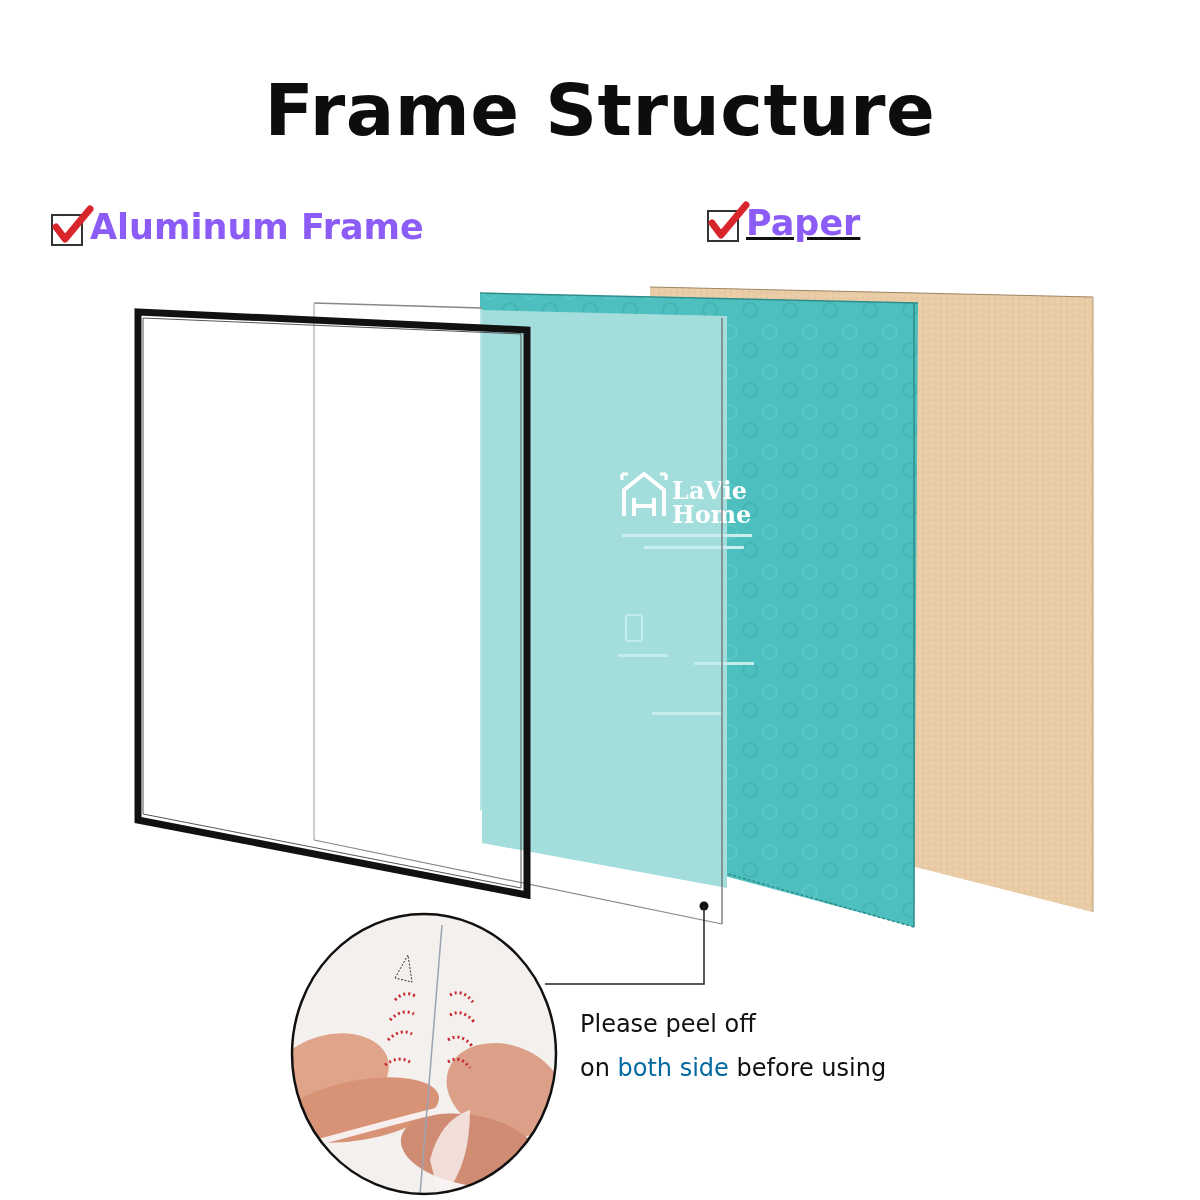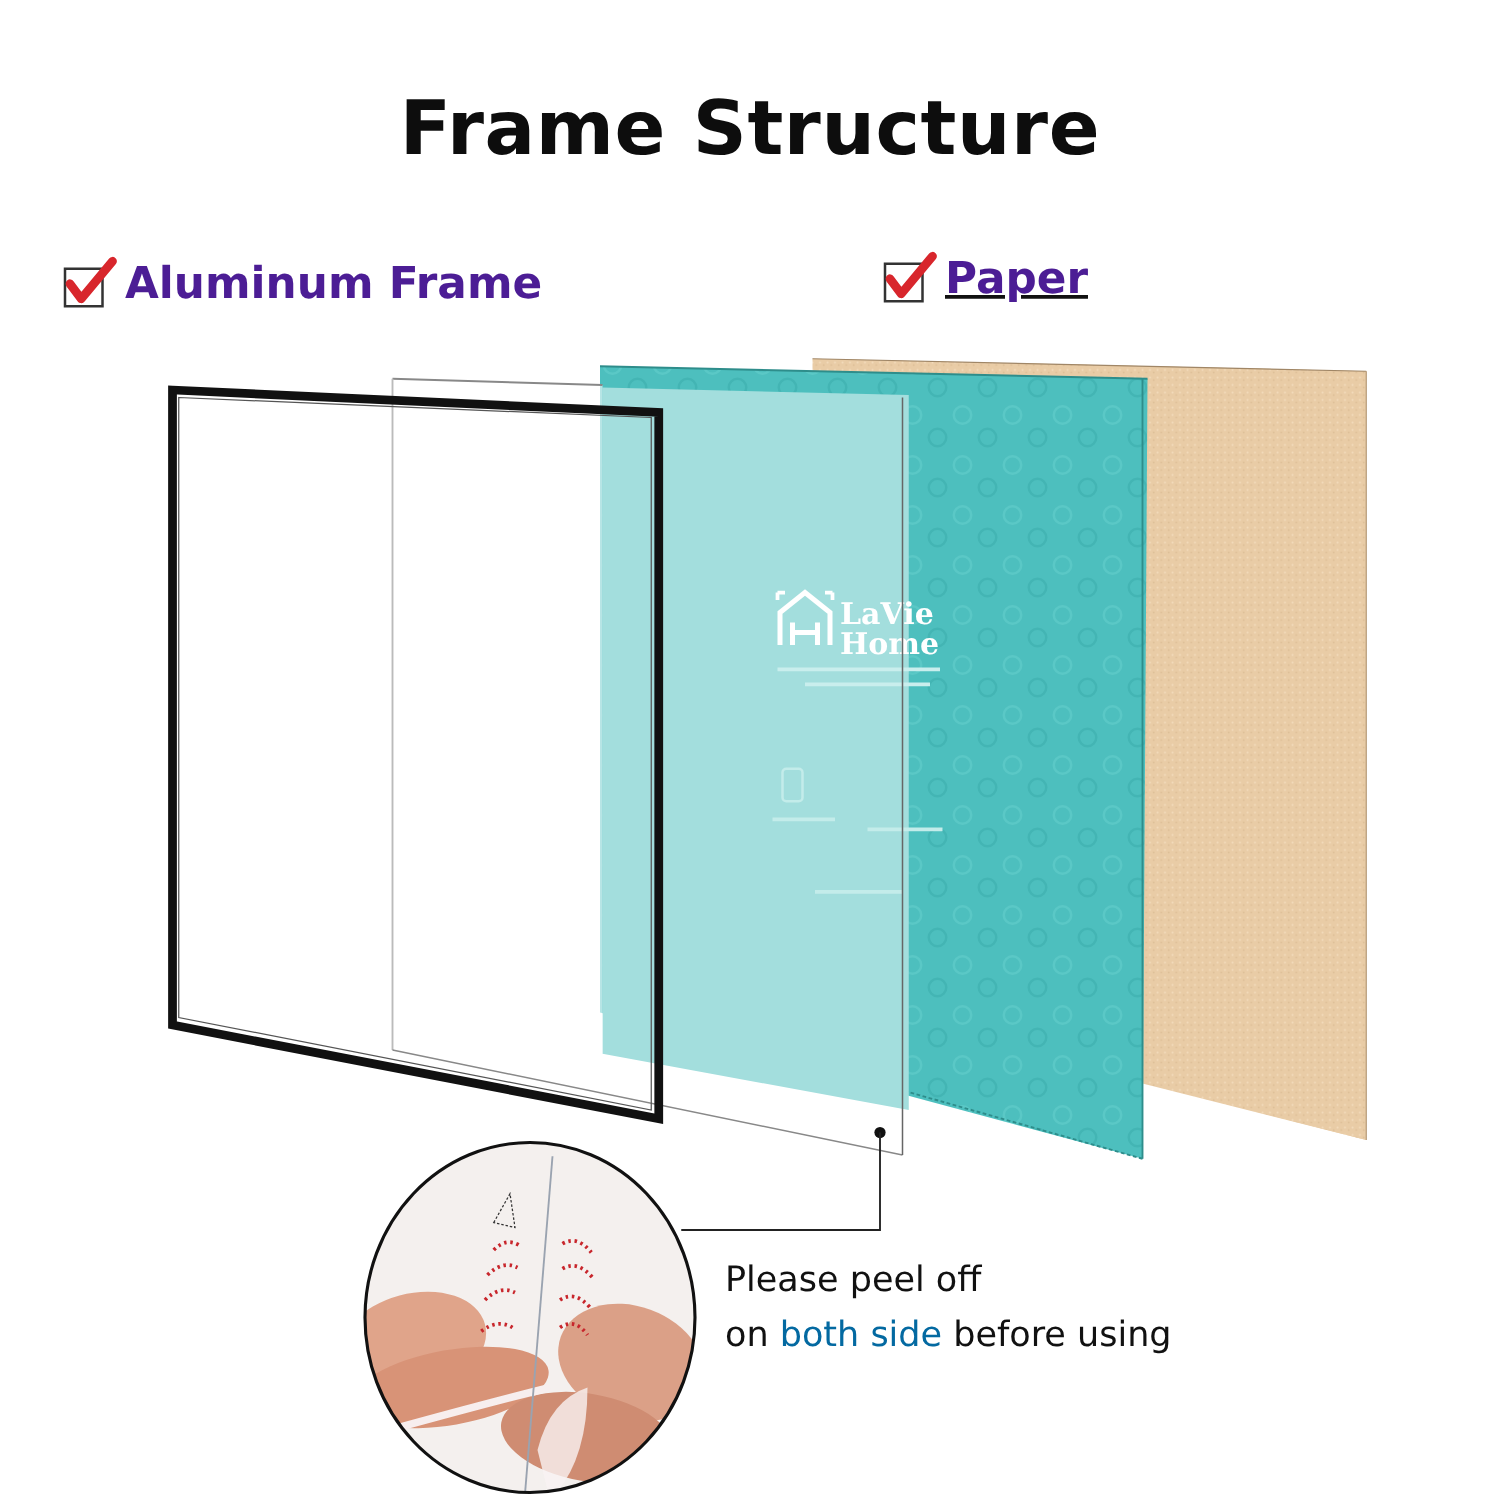--- a/index.html
+++ b/index.html
@@ -1,26 +1,26 @@
 <!DOCTYPE html>
 <html><head>
 <meta charset="utf-8">
 <style>
   html, body { margin: 0; padding: 0; background: #ffffff; }
   body { width: 1200px; height: 1200px; position: relative; overflow: hidden;
          font-family: "DejaVu Sans", "Liberation Sans", sans-serif; color: #111; }
   .title { position: absolute; left: 0; top: 68px; width: 1200px; text-align: center;
-           font-size: 60px; font-weight: bold; letter-spacing: 0.5px; color: #0d0d0d; }
+           font-size: 72px; font-weight: bold; letter-spacing: 0.5px; color: #0d0d0d; }
   .features { position: absolute; top: 198px; left: 0; width: 1200px; height: 60px; }
   .feature { position: absolute; display: flex; align-items: center; height: 50px; }
-  .feature .label { font-size: 35px; font-weight: bold; margin-left: 10px; color: #4c1d95; white-space: nowrap; }
+  .feature .label { font-size: 35px; font-weight: bold; margin-left: 0; color: #8b5cf6; white-space: nowrap; }
   .checkbox { width: 40px; height: 44px; position: relative; }
   .checkbox svg { position: absolute; left: 0; top: 0; }
   .diagram { position: absolute; left: 0; top: 0; width: 1200px; height: 1200px; }
-  .caption { position: absolute; left: 580px; top: 1002px; font-size: 28px; line-height: 44px; color: #111; }
+  .caption { position: absolute; left: 580px; top: 1002px; font-size: 24px; line-height: 44px; color: #111; }
   .caption .hl { color: #0369a1; }
   .logo-text { font-family: "DejaVu Serif", "Liberation Serif", serif; }
 </style>
 </head>
 <body>
 
 <div class="title">Frame Structure</div>
 
 <div class="features">
   <div class="feature" style="left:50px; top:4px;">

